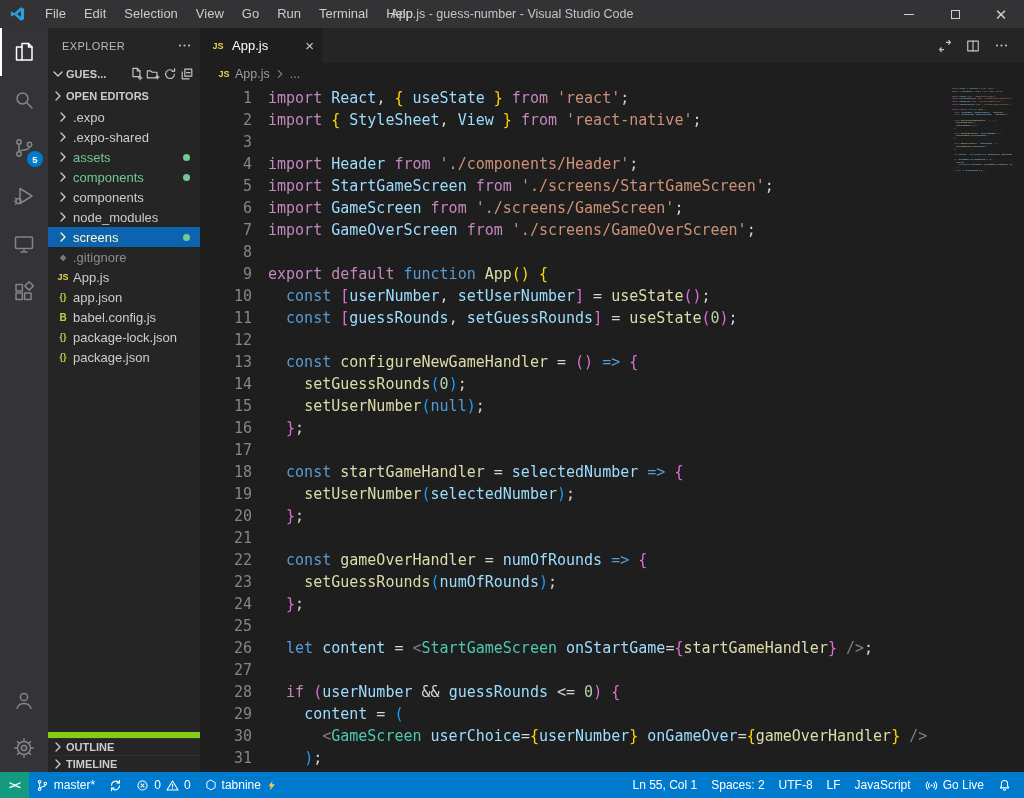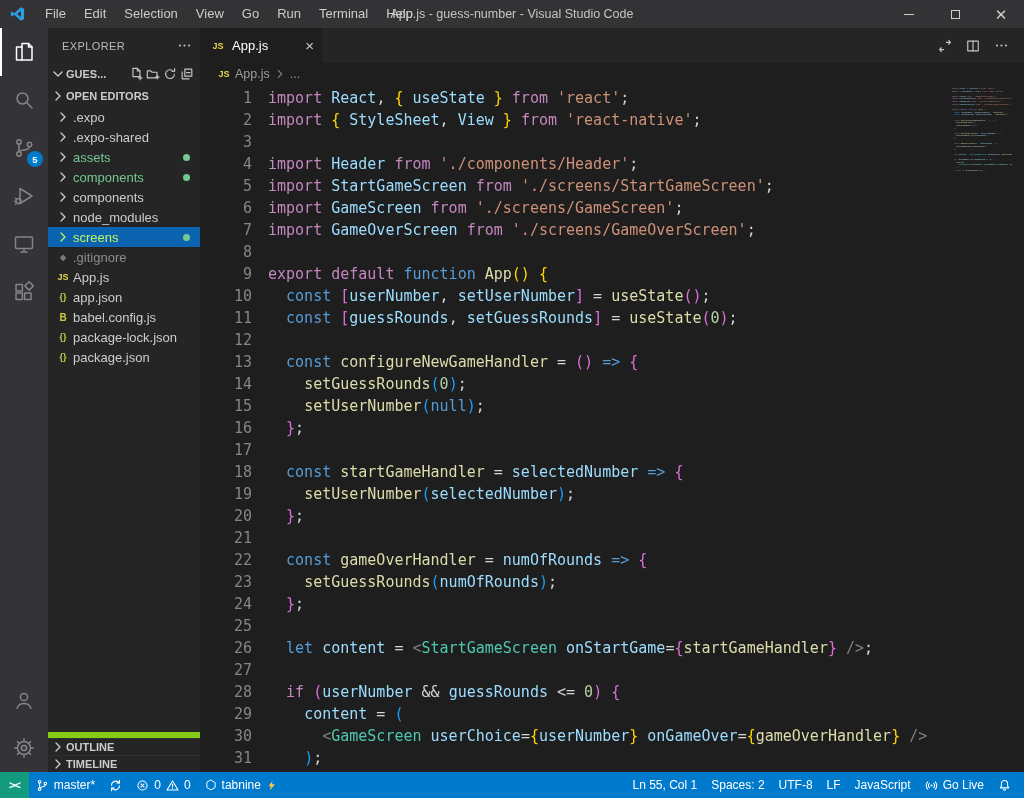--- a/index.html
+++ b/index.html
@@ -34,21 +34,21 @@
   .sidebar{flex:0 0 152px;background:#252526;display:flex;flex-direction:column;font-size:13px;min-width:0;}
   .sidebar-header{flex:0 0 35px;display:flex;align-items:center;padding:0 8px 0 14px;font-size:11px;color:#bbbbbb;letter-spacing:.4px;}
   .sidebar-header .icon{margin-left:auto;color:#c5c5c5;}
   .section-row{flex:0 0 22px;display:flex;align-items:center;font-size:11px;font-weight:bold;color:#cccccc;padding-left:2px;}
   .section-row .twisty{width:16px;display:flex;justify-content:center;color:#cccccc;}
   .section-actions{margin-left:auto;display:flex;gap:3px;padding-right:6px;color:#c5c5c5;}
   .tree{display:flex;flex-direction:column;}
   .tree-row{flex:0 0 20px;display:flex;align-items:center;padding-left:7px;color:#cccccc;cursor:default;}
   .tree-row .twisty{width:16px;display:flex;justify-content:center;flex:0 0 16px;}
   .tree-label{margin-left:2px;white-space:nowrap;overflow:hidden;}
-  .tree-row.selected{background:var(--selection,#0c64b0);color:#bef264;}
+  .tree-row.selected{background:var(--selection,#0c64b0);color:#fef9c3;}
   .git-green{color:var(--gitgreen,#73c991);}
   .dim{color:#8c8c8c;}
   .git-dot{width:7px;height:7px;border-radius:50%;background:var(--gitgreen,#73c991);margin-left:auto;margin-right:10px;flex:0 0 7px;}
   .fi{display:inline-flex;width:16px;justify-content:center;font-weight:bold;font-size:9px;font-family:"Liberation Sans",sans-serif;}
   .fi-js{color:#e8d44d;}
   .fi-json{color:#cbcb41;}
   .fi-babel{color:#cbcb41;font-size:10px;}
   .fi-git{color:#7a7a7a;font-size:8px;}
   .sidebar-bottom{margin-top:auto;border-top:6px solid #84cc16;}
   .sidebar-bottom .section-row{border-top:1px solid #303031;}

